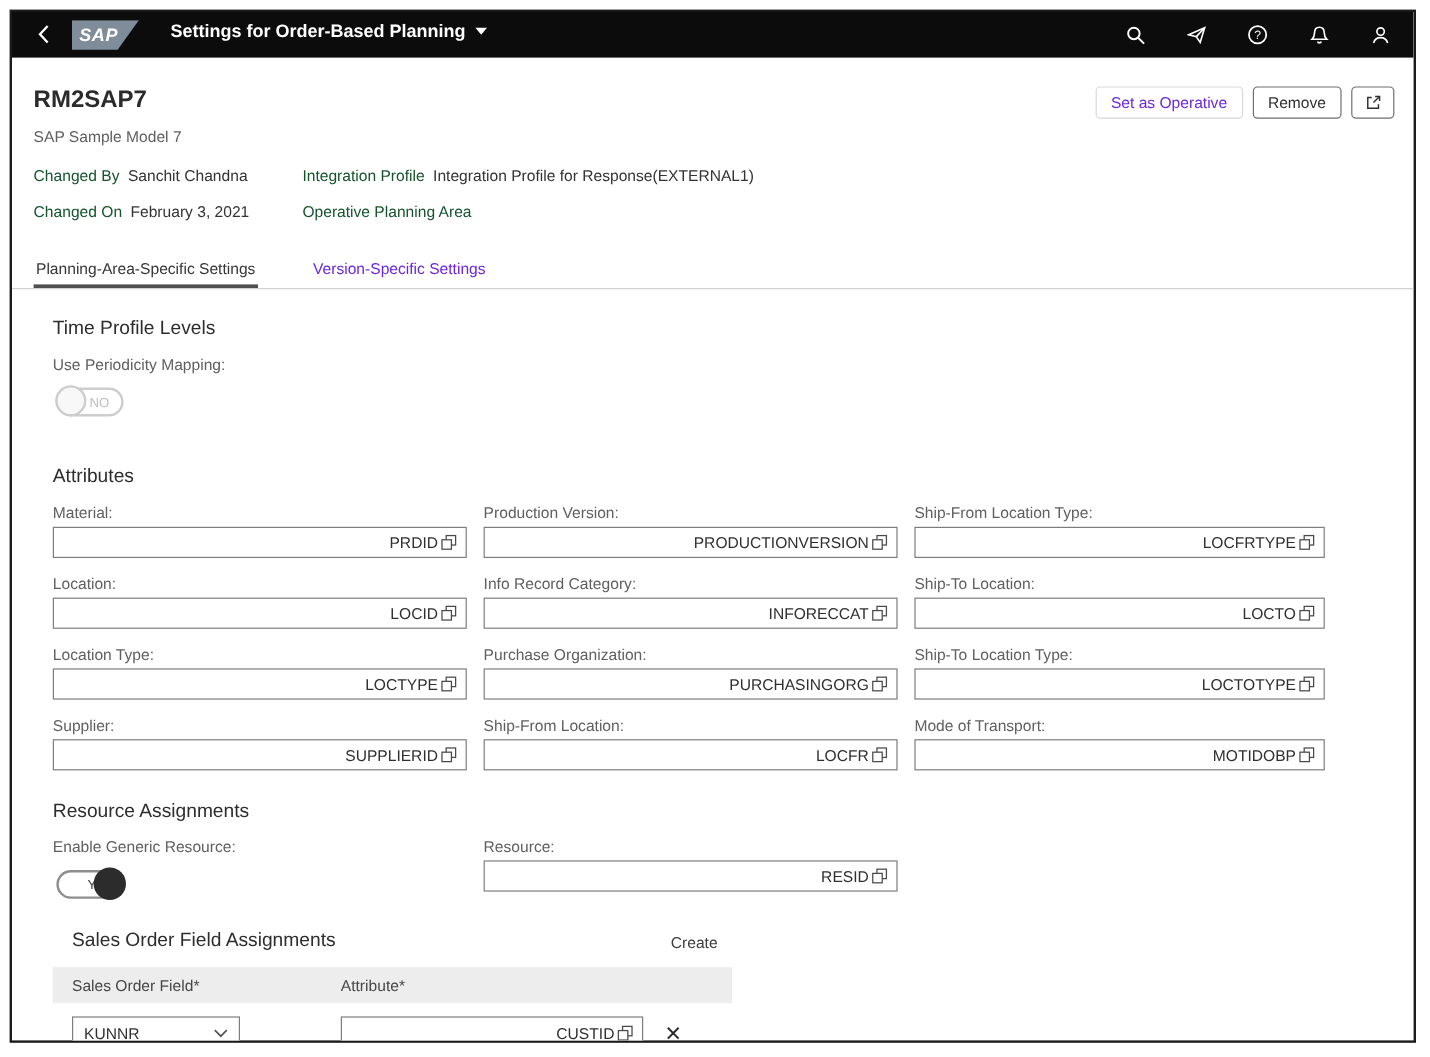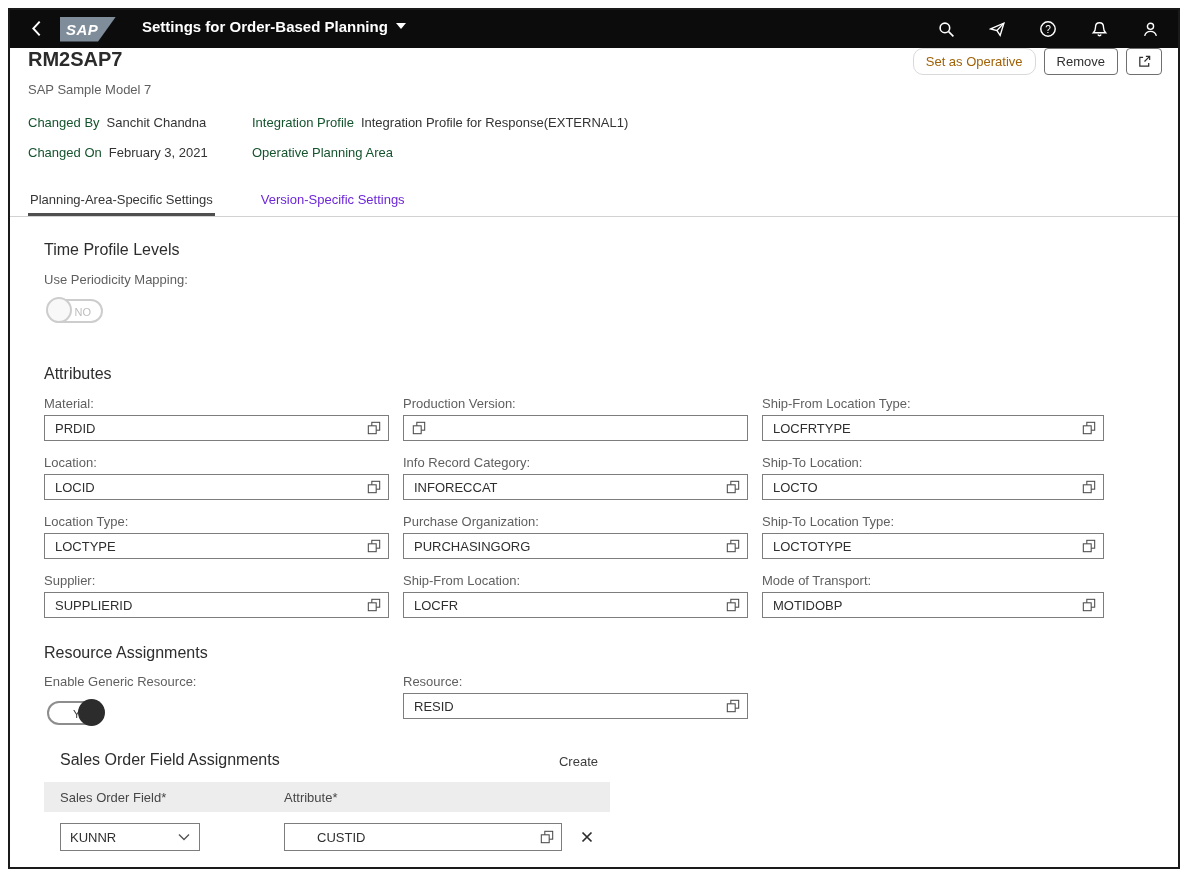--- a/index.html
+++ b/index.html
@@ -11,27 +11,27 @@
   .shell { height:38px; background:#0c0c0c; display:flex; align-items:center; padding:0 16px; }
   .shell-left { display:flex; align-items:flex-start; gap:14px; }
   .icon-btn { background:none; border:none; padding:0; color:#fff; display:inline-flex; align-items:center; justify-content:center; cursor:pointer; }
   .back-btn { width:20px; height:24px; }
   .sap-logo { width:56px; height:25px; background:#7f8c99; clip-path:polygon(0 0,100% 0,68% 100%,0 100%); color:#fff; font-weight:700; font-style:italic; font-size:15px; display:flex; align-items:center; padding-left:6px; letter-spacing:.5px; }
   .shell-title { background:none; border:none; color:#fff; font-weight:700; font-size:15px; font-family:inherit; display:inline-flex; align-items:center; gap:8px; cursor:pointer; margin-left:6px; }
   .shell-right { margin-left:auto; display:flex; align-items:center; gap:27px; }
   .shell-ic { width:24px; height:24px; }
 
   
-  .page-header { padding:0 16px 0 18px; }
+  .page-header { padding:24px 16px 0 18px; }
   .ph-row { display:flex; align-items:flex-start; justify-content:space-between; }
   .page-title { margin:0; font-size:20px; font-weight:600; color:#2b2b2b; }
   .subtitle { margin-top:7px; font-size:13px; color:#5f5f5f; }
   .ph-actions { display:flex; gap:8px; align-items:center; }
   .btn { background:#fff; border:1px solid #6f6f6f; border-radius:4px; color:#2f2f2f; font-size:13px; height:27px; padding:0 12px; font-family:inherit; cursor:pointer; }
-  .btn.disabled { color:#a16207; border-color:#d9d9d9;border-radius:10px; }
+  .btn.disabled { color:#6d28d9; border-color:#d9d9d9; }
   .btn.icon-only { width:36px; padding:0; display:inline-flex; align-items:center; justify-content:center; color:#2f2f2f; }
 
   .meta { display:grid; grid-template-columns:224px 1fr; row-gap:15px; margin-top:18px; font-size:13px; }
   .m-label { color:#14532d; margin-right:7px; }
   .m-value { color:#333; }
 
   
   .tabs { display:flex; gap:44px; padding-left:18px; margin-top:26px; border-bottom:1px solid #d2d2d2; }
   .tab { font-size:13px; color:#6d28d9; padding:6px 2px 9px; cursor:pointer; background:none; border:none; font-family:inherit; }
   .tab.selected { color:#363636; border-bottom:3px solid #4f4f4f; padding-bottom:6px; }
@@ -48,31 +48,31 @@
   .switch.off .knob { position:absolute; left:-3px; top:-4px; width:26px; height:26px; border-radius:50%; background:#f8f8f8; border:2px solid #cdcdcd; }
   .switch.off .sw-text { right:10px; }
   .switch.on { border:2px solid #8d8d8d; color:#3a3a3a; margin-top:12px; }
   .switch.on .knob { position:absolute; right:-4px; top:-4px; width:27px; height:27px; border-radius:50%; background:#2c2c2c; }
   .switch.on .sw-text { left:24px; }
 
   .attr-grid { display:grid; grid-template-columns:345px 345px 342px; column-gap:42px; row-gap:13px; margin-top:13px;gap:14px; }
   .mt42 { margin-top:42px; }
   .mt26 { margin-top:26px; }
   .f-input { display:flex; align-items:center; border:1px solid #7d7d7d; height:26px; background:#fff; padding:0 7px 0 8px; }
-  .f-input input { border:none; outline:none; flex:1; min-width:0; font-size:13px; color:#2f2f2f; font-family:inherit; background:transparent; }
+  .f-input input { border:none; outline:none; flex:1; min-width:0; font-size:13px; color:#2f2f2f; font-family:inherit; background:transparent;text-align:right; }
   .vh { color:#4a4a4a; display:inline-flex; cursor:pointer; }
 
   
   .so { margin-top:26px; width:566px; }
   .so-head { display:flex; justify-content:space-between; align-items:flex-end; padding:0 12px 0 16px; margin-bottom:13px; }
   .create-btn { background:none; border:none; font-size:13px; color:#3c3c3c; font-family:inherit; cursor:pointer; padding:0; }
   .so-cols { display:grid; grid-template-columns:224px 1fr; background:#ededed; height:30px; align-items:center; padding:0 16px; font-size:13px; color:#474747; }
   .so-row { display:flex; align-items:center; padding:11px 16px 12px; }
   .select-box { width:140px; height:28px; border:1px solid #7d7d7d; background:#fff; display:flex; align-items:center; justify-content:space-between; padding:0 9px; font-size:13px; color:#2f2f2f; cursor:pointer; }
-  .so-attr { width:278px; margin-left:84px; height:28px;padding-left:30px; }
+  .so-attr { width:252px; margin-left:84px; height:28px;padding-left:30px; }
   .del-btn { background:none; border:none; color:#2c2c2c; margin-left:18px; display:inline-flex; cursor:pointer; padding:0; }
 </style>
 </head>
 <body>
 
 <div class="frame">
 
   <header class="shell">
     <div class="shell-left">
       <button class="icon-btn back-btn">
@@ -186,20 +186,21 @@
                   <rect x="5.5" y="1.5" width="9" height="9" fill="none" stroke="currentColor" stroke-width="1.2"></rect>
                   <rect x="1.5" y="5.5" width="9" height="9" fill="#fff" stroke="currentColor" stroke-width="1.2"></rect>
                 </svg>
               </span>
           </div>
         </div>
 
         <div class="field">
           <label class="f-label">Production Version:</label>
           <div class="f-input">
+            <input type="text" value="PRODUCTIONVERSION" style="">
             <span class="vh">
                 <svg width="14" height="14" viewBox="0 0 16 16">
                   <rect x="5.5" y="1.5" width="9" height="9" fill="none" stroke="currentColor" stroke-width="1.2"></rect>
                   <rect x="1.5" y="5.5" width="9" height="9" fill="#fff" stroke="currentColor" stroke-width="1.2"></rect>
                 </svg>
               </span>
           </div>
         </div>
 
         <div class="field">

